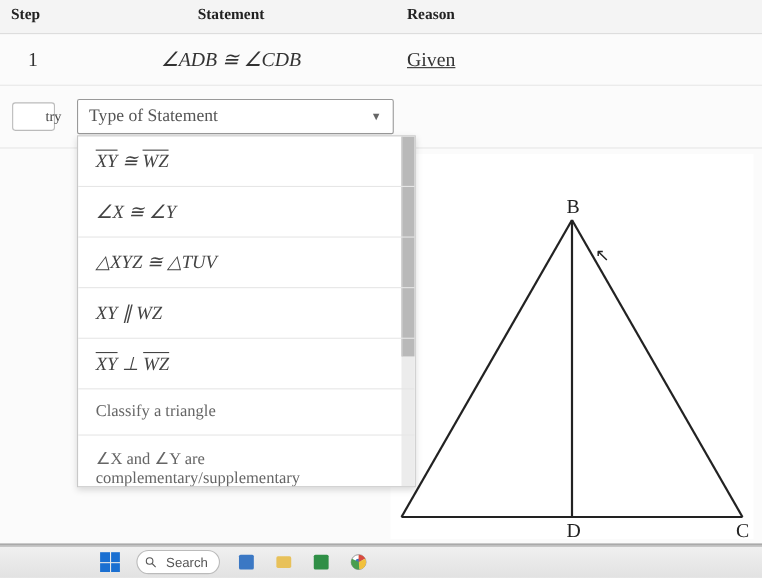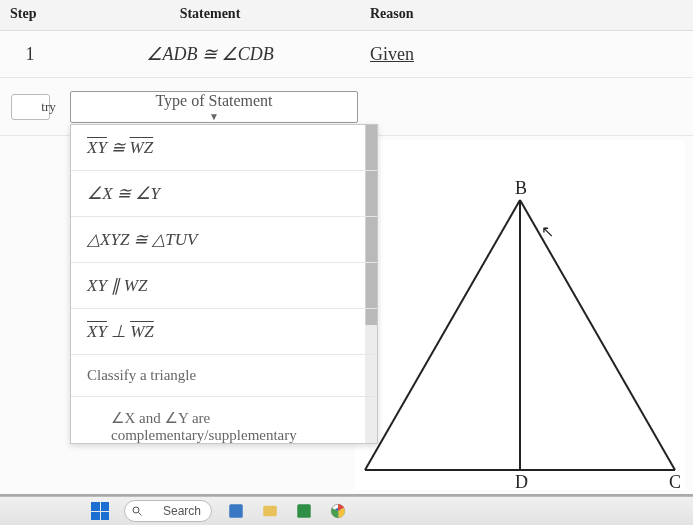--- a/index.html
+++ b/index.html
@@ -70,21 +70,20 @@
     background: #fff;
     display: flex;
     align-items: center;
     justify-content: space-between;
     padding: 0 10px;
     font-size: 16px;
     color: #555;
     font-family: inherit;
     cursor: pointer;
     border-radius: 2px;
-    flex-direction: column;
   }
   .dropdown-caret {
     font-size: 10px;
     color: #666;
   }
   .dropdown-menu {
     position: absolute;
     top: 33px;
     left: 0;
     width: 308px;
@@ -111,21 +110,21 @@
   .dropdown-item {
     padding: 12px 16px;
     border-bottom: 1px solid #e6e6e6;
     font-size: 17px;
     font-style: italic;
     color: #444;
     cursor: pointer;
     position: relative;
   }
   .dropdown-item.no-italic { font-style: normal; font-size: 15px; color: #666; }
-  .dropdown-item:last-child { border-bottom: none; margin-left: 24px; }
+  .dropdown-item:last-child { border-bottom: none; }
   .overline { text-decoration: overline; }
 
   
   .diagram {
     position: absolute;
     left: 355px;
     top: 140px;
     width: 330px;
     height: 350px;
     background: #fff;
@@ -157,21 +156,21 @@
   }
   .tb-icon {
     width: 20px; height: 20px;
     display: inline-flex;
     align-items: center;
     justify-content: center;
   }
   .search-pill {
     display: flex;
     align-items: center;
-    gap: 20px;
+    gap: 8px;
     height: 22px;
     padding: 0 10px 0 6px;
     border: 1px solid #bbb;
     border-radius: 11px;
     background: #fff;
     font-family: Arial, sans-serif;
     font-size: 12px;
     color: #555;
   }
   .win-logo {

